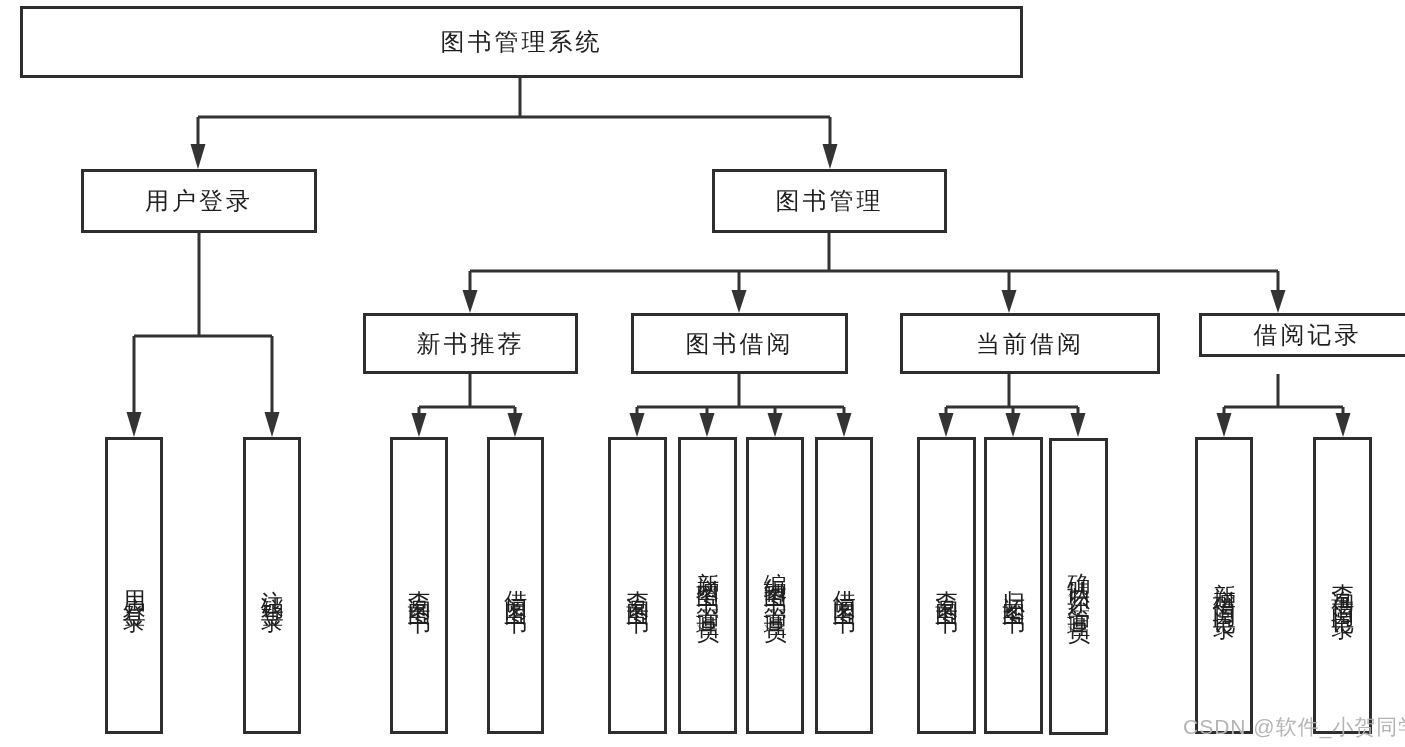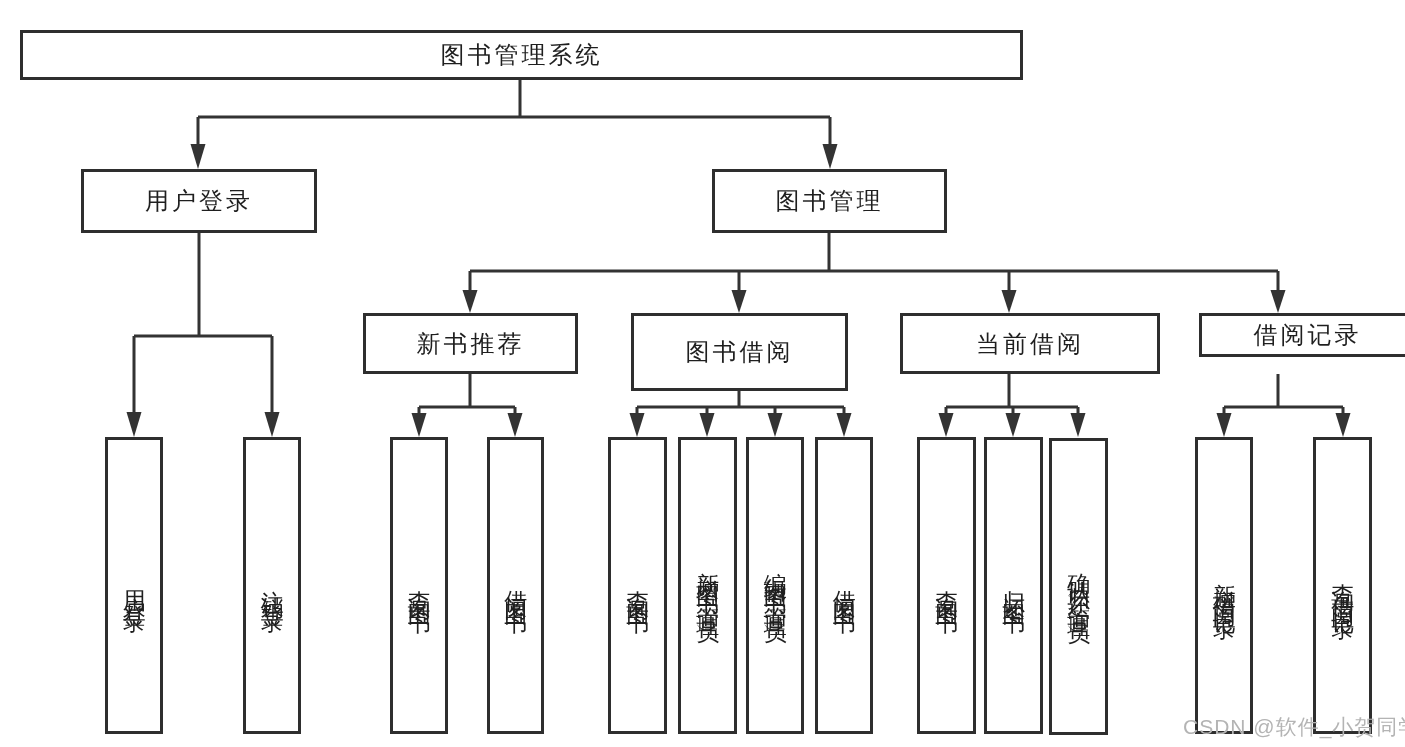--- a/index.html
+++ b/index.html
@@ -97,27 +97,27 @@
       <polygon points="767.5,413 782.5,413 775,437"></polygon>
       <polygon points="836.5,413 851.5,413 844,437"></polygon>
       <polygon points="938.5,413 953.5,413 946,437"></polygon>
       <polygon points="1005.5,413 1020.5,413 1013,437"></polygon>
       <polygon points="1070.5,413 1085.5,413 1078,437"></polygon>
       <polygon points="1216.5,413 1231.5,413 1224,437"></polygon>
       <polygon points="1335.5,413 1350.5,413 1343,437"></polygon>
     </g>
   </svg>
 
-  <div class="node h" style="left:20px;top:30px;width:1003px;height:50px">图书管理系统</div>
+  <div class="node h" style="left:20px;top:6px;width:1003px;height:72px">图书管理系统</div>
 
   <div class="node h" style="left:81px;top:169px;width:236px;height:64px">用户登录</div>
   <div class="node h" style="left:363px;top:313px;width:215px;height:61px">新书推荐</div>
 
   <div class="node h" style="left:712px;top:169px;width:235px;height:64px">图书管理</div>
-  <div class="node h" style="left:631px;top:313px;width:217px;height:78px">图书借阅</div>
+  <div class="node h" style="left:631px;top:313px;width:217px;height:61px">图书借阅</div>
   <div class="node h" style="left:900px;top:313px;width:260px;height:61px">当前借阅</div>
   <div class="node h" style="left:1199px;top:313px;width:217px;height:44px">借阅记录</div>
 
   <div class="node v" style="left:105px;top:437px;width:58px;height:297px">用户登录</div>
   <div class="node v" style="left:243px;top:437px;width:58px;height:297px">注销登录</div>
 
   <div class="node v" style="left:390px;top:437px;width:58px;height:297px">查询图书</div>
   <div class="node v" style="left:487px;top:437px;width:57px;height:297px">借阅图书</div>
 
   <div class="node v" style="left:608px;top:437px;width:59px;height:297px">查询图书</div>

